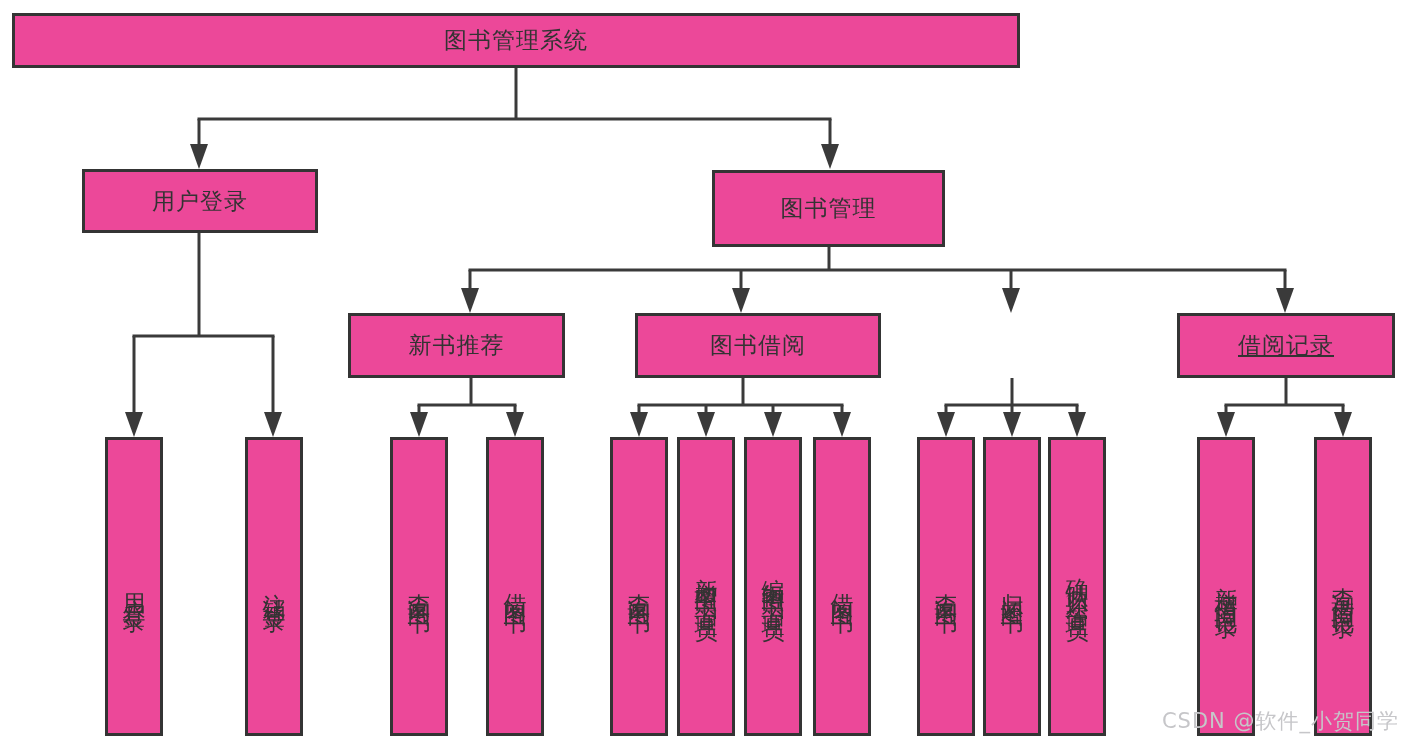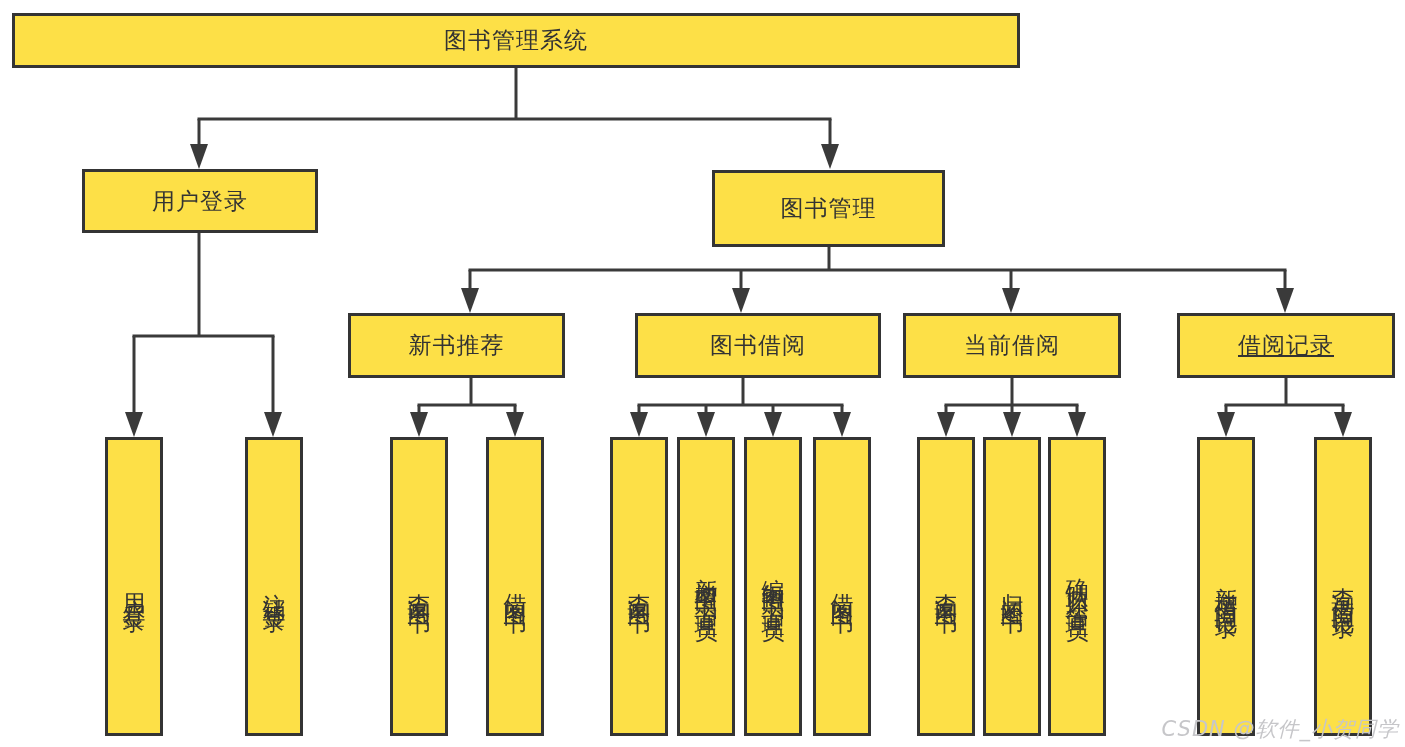--- a/index.html
+++ b/index.html
@@ -8,21 +8,21 @@
     background:#ffffff;
     font-family:"DejaVu Sans", sans-serif;
     position:relative;
     overflow:hidden;
   }
   #stage{position:absolute;left:0;top:0;width:1405px;height:747px;}
   #wires{position:absolute;left:0;top:0;width:1405px;height:747px;pointer-events:none;}
   .node{
     position:absolute;
     box-sizing:border-box;
-    background:#fde047;
+    background:#ec4899;
     border:3px solid #343434;
     color:#333333;
     display:flex;
     align-items:center;
     justify-content:center;
     text-align:center;
   }
   .h-node{
     font-size:23px;
     letter-spacing:1px;
@@ -31,26 +31,25 @@
   .v-node{
     writing-mode:vertical-rl;
     text-orientation:mixed;
     font-size:23px;
     letter-spacing:6px;
     line-height:1;
   }
   #watermark{
     position:absolute;
     right:6px;
-    bottom:4px;
+    bottom:12px;
     font-size:21px;
     color:#c6c6c9;
     letter-spacing:1px;
     white-space:nowrap;
-    font-style:italic;
   }
 </style>
 </head>
 <body>
 
 <div id="stage">
 
   <svg id="wires" viewBox="0 0 1405 747" xmlns="http://www.w3.org/2000/svg">
       <g>
         <line x1="516" y1="68" x2="516" y2="119" stroke="#3a3a3a" stroke-width="3"></line>
@@ -120,21 +119,20 @@
       </g>
     </svg>
 
   <div class="node h-node" style="left:12px;top:13px;width:1008px;height:55px;">图书管理系统</div>
 
   <div class="node h-node" style="left:82px;top:169px;width:236px;height:64px;">用户登录</div>
   <div class="node h-node" style="left:712px;top:170px;width:233px;height:77px;">图书管理</div>
 
   <div class="node h-node" style="left:348px;top:313px;width:217px;height:65px;">新书推荐</div>
   <div class="node h-node" style="left:635px;top:313px;width:246px;height:65px;">图书借阅</div>
-  <div class="node h-node" style="left:903px;top:313px;width:218px;height:65px;">当前借阅</div>
   <div class="node h-node" style="left:1177px;top:313px;width:218px;height:65px;text-decoration:underline;">借阅记录</div>
 
   <div class="node v-node" style="left:105px;top:437px;width:58px;height:299px;">用户登录</div>
   <div class="node v-node" style="left:245px;top:437px;width:58px;height:299px;">注销登录</div>
 
   <div class="node v-node" style="left:390px;top:437px;width:58px;height:299px;">查询图书</div>
   <div class="node v-node" style="left:486px;top:437px;width:58px;height:299px;">借阅图书</div>
 
   <div class="node v-node" style="left:610px;top:437px;width:58px;height:299px;">查询图书</div>
   <div class="node v-node" style="left:677px;top:437px;width:58px;height:299px;">新增图书（管理员）</div>

